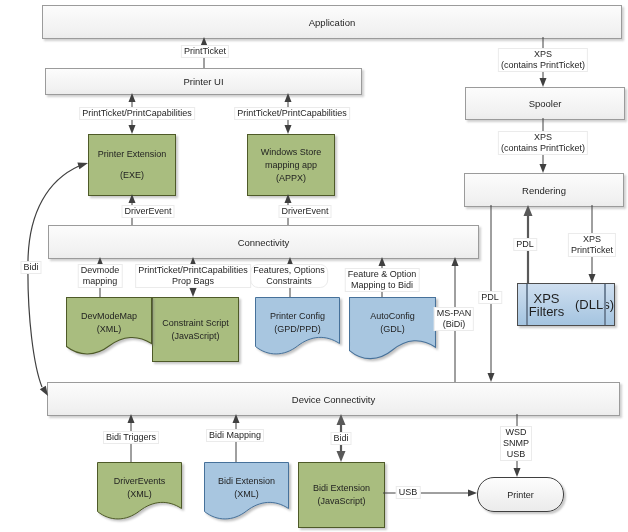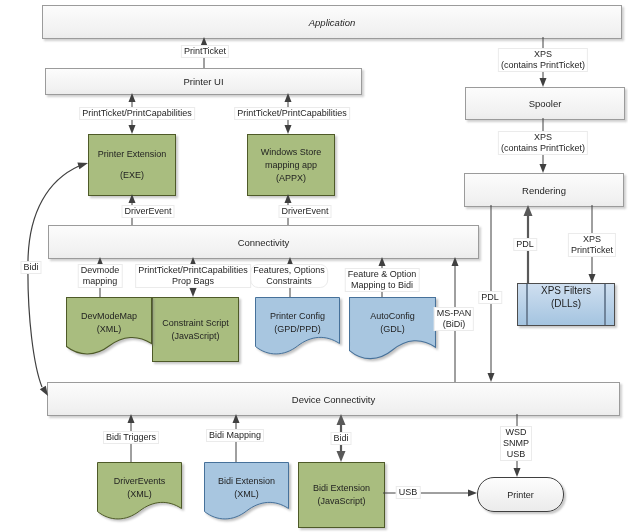--- a/index.html
+++ b/index.html
@@ -17,22 +17,22 @@
   
   .doc{position:absolute;z-index:1;margin-left:9px;}
   .doc svg{position:absolute;left:0;top:0;filter:drop-shadow(2px 2px 1px rgba(120,120,120,.45));}
   .doc .doctext{position:absolute;left:0;top:7px;width:100%;height:38px;display:flex;flex-direction:column;
        align-items:center;justify-content:center;text-align:center;font-size:9px;line-height:13px;}
   .doc.green svg path{fill:#a9bd7f;stroke:#4e5a28;}
   .doc.blue svg path{fill:#a8c6e0;stroke:#46719a;}
   
   .proc{position:absolute;z-index:1;background:linear-gradient(180deg,#cfdff0 0%,#a4c4e0 100%);
        border:1px solid #4d4d4d;box-shadow:2px 2px 2px rgba(120,120,120,.4);
-       display:flex;flex-direction:column;align-items:center;justify-content:flex-start;
-       text-align:center;font-size:10px;line-height:13px;}
+       display:flex;flex-direction:row;align-items:center;justify-content:flex-start;
+       text-align:center;font-size:13px;line-height:13px;}
   .proc .vline{position:absolute;top:0;bottom:0;width:2px;background:#70849a;}
   
   .stadium{position:absolute;z-index:1;background:linear-gradient(180deg,#fdfdfd,#ebebeb);
        border:1px solid #3f3f3f;border-radius:17px;box-shadow:2px 2px 2px rgba(120,120,120,.4);
        display:flex;align-items:center;justify-content:center;font-size:9px;}
   
   .wires{position:absolute;left:0;top:0;z-index:2;pointer-events:none;}
   .wires line,.wires path{stroke:#404040;stroke-width:1;fill:none;}
   .wires polygon{fill:#404040;stroke:none;}
   .wires .gray{stroke:#595959;stroke-width:2.2;}
@@ -40,21 +40,21 @@
   
   .lbl{position:absolute;z-index:3;background:#fff;border:1px solid #ebebeb;padding:0 2px;
        font-size:9px;line-height:11px;text-align:center;white-space:nowrap;transform:translateX(-50%);}
   .lbl div{white-space:nowrap;}
 </style>
 </head>
 <body>
 
 <div class="stage">
 
-  <div class="bar" style="left:42px;top:5px;width:578px;height:32px;font-style:italic;">
+  <div class="bar" style="left:42px;top:5px;width:578px;height:32px;">
     <span>Application</span>
   </div>
   <div class="bar" style="left:45px;top:68px;width:315px;height:25px;">
     <span>Printer UI</span>
   </div>
   <div class="bar" style="left:48px;top:225px;width:429px;height:32px;">
     <span>Connectivity</span>
   </div>
   <div class="bar" style="left:465px;top:87px;width:158px;height:31px;">
     <span>Spooler</span>

